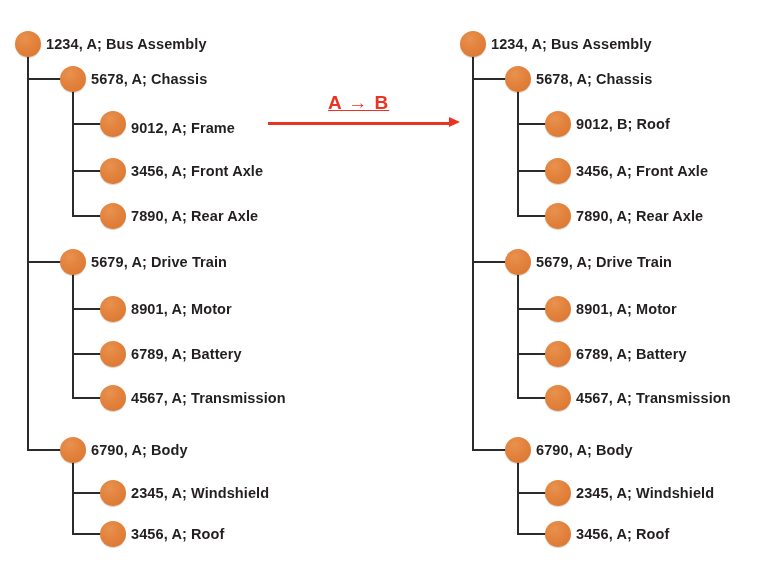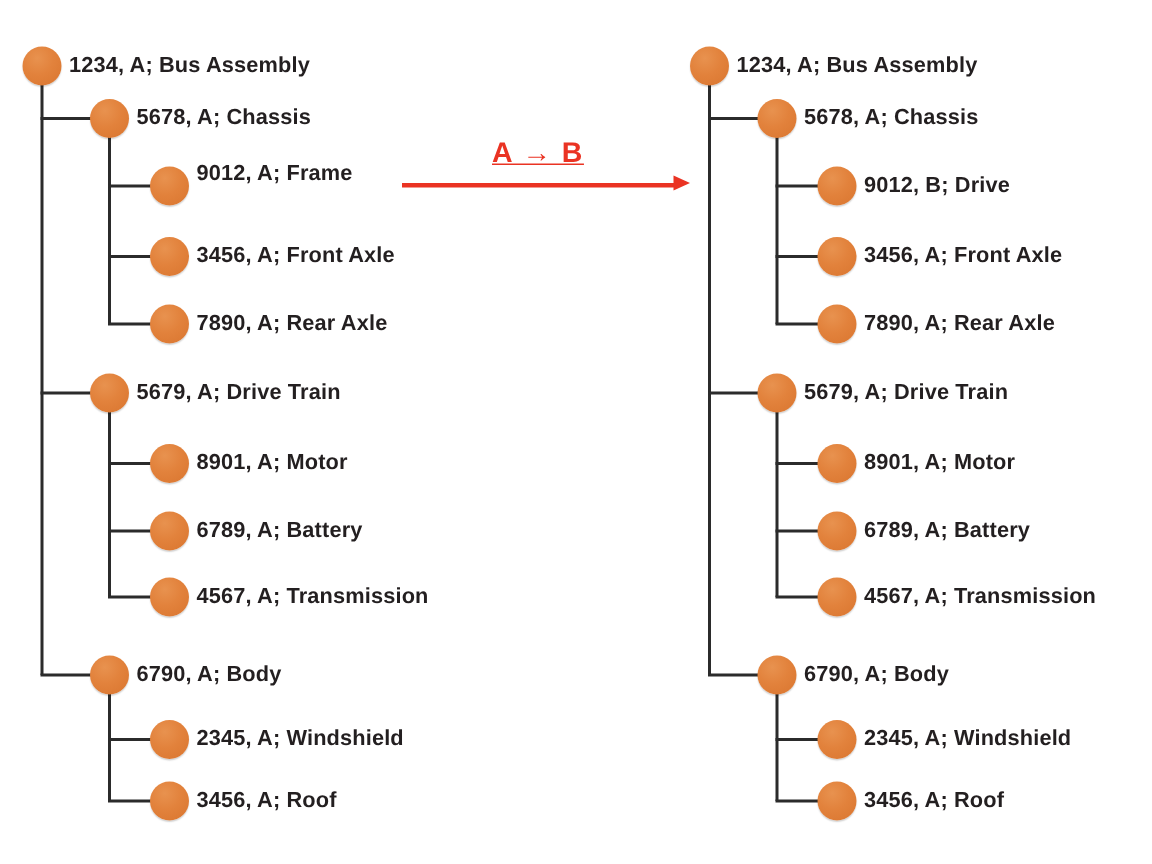--- a/index.html
+++ b/index.html
@@ -98,21 +98,21 @@
       <div class="line-h" style="left: 72px; top: 353px; width: 29px; background: rgb(43, 43, 43);"></div>
       <div class="line-h" style="left: 72px; top: 397px; width: 29px; background: rgb(43, 43, 43);"></div>
       <div class="line-v" style="left: 72px; top: 461px; height: 73px; background: rgb(43, 43, 43);"></div>
       <div class="line-h" style="left: 72px; top: 492px; width: 29px; background: rgb(43, 43, 43);"></div>
       <div class="line-h" style="left: 72px; top: 533px; width: 29px; background: rgb(43, 43, 43);"></div>
       <div class="node-circle" style="left: 28px; top: 44px;"></div>
       <div class="node-label" style="left: 46px; top: 44px;">1234, A; Bus Assembly</div>
       <div class="node-circle" style="left: 73px; top: 79px;"></div>
       <div class="node-label" style="left: 91px; top: 79px;">5678, A; Chassis</div>
       <div class="node-circle" style="left: 113px; top: 124px;"></div>
-      <div class="node-label" style="left: 131px; top: 116px;">9012, A; Frame</div>
+      <div class="node-label" style="left: 131px; top: 128px;">9012, A; Frame</div>
       <div class="node-circle" style="left: 113px; top: 171px;"></div>
       <div class="node-label" style="left: 131px; top: 171px;">3456, A; Front Axle</div>
       <div class="node-circle" style="left: 113px; top: 216px;"></div>
       <div class="node-label" style="left: 131px; top: 216px;">7890, A; Rear Axle</div>
       <div class="node-circle" style="left: 73px; top: 262px;"></div>
       <div class="node-label" style="left: 91px; top: 262px;">5679, A; Drive Train</div>
       <div class="node-circle" style="left: 113px; top: 309px;"></div>
       <div class="node-label" style="left: 131px; top: 309px;">8901, A; Motor</div>
       <div class="node-circle" style="left: 113px; top: 354px;"></div>
       <div class="node-label" style="left: 131px; top: 354px;">6789, A; Battery</div>
@@ -139,21 +139,21 @@
       <div class="line-h" style="left: 517px; top: 353px; width: 29px; background: rgb(43, 43, 43);"></div>
       <div class="line-h" style="left: 517px; top: 397px; width: 29px; background: rgb(43, 43, 43);"></div>
       <div class="line-v" style="left: 517px; top: 461px; height: 73px; background: rgb(43, 43, 43);"></div>
       <div class="line-h" style="left: 517px; top: 492px; width: 29px; background: rgb(43, 43, 43);"></div>
       <div class="line-h" style="left: 517px; top: 533px; width: 29px; background: rgb(43, 43, 43);"></div>
       <div class="node-circle" style="left: 473px; top: 44px;"></div>
       <div class="node-label" style="left: 491px; top: 44px;">1234, A; Bus Assembly</div>
       <div class="node-circle" style="left: 518px; top: 79px;"></div>
       <div class="node-label" style="left: 536px; top: 79px;">5678, A; Chassis</div>
       <div class="node-circle" style="left: 558px; top: 124px;"></div>
-      <div class="node-label" style="left: 576px; top: 124px;">9012, B; Drive</div>
+      <div class="node-label" style="left: 576px; top: 124px;">9012, B; Roof</div>
       <div class="node-circle" style="left: 558px; top: 171px;"></div>
       <div class="node-label" style="left: 576px; top: 171px;">3456, A; Front Axle</div>
       <div class="node-circle" style="left: 558px; top: 216px;"></div>
       <div class="node-label" style="left: 576px; top: 216px;">7890, A; Rear Axle</div>
       <div class="node-circle" style="left: 518px; top: 262px;"></div>
       <div class="node-label" style="left: 536px; top: 262px;">5679, A; Drive Train</div>
       <div class="node-circle" style="left: 558px; top: 309px;"></div>
       <div class="node-label" style="left: 576px; top: 309px;">8901, A; Motor</div>
       <div class="node-circle" style="left: 558px; top: 354px;"></div>
       <div class="node-label" style="left: 576px; top: 354px;">6789, A; Battery</div>

